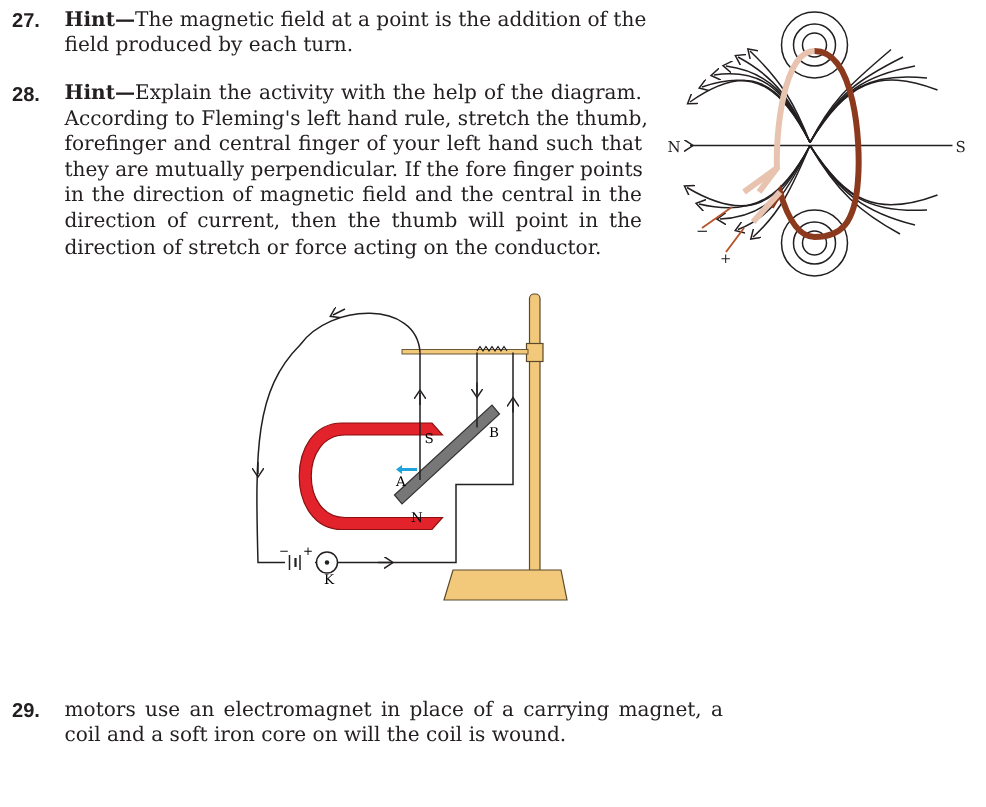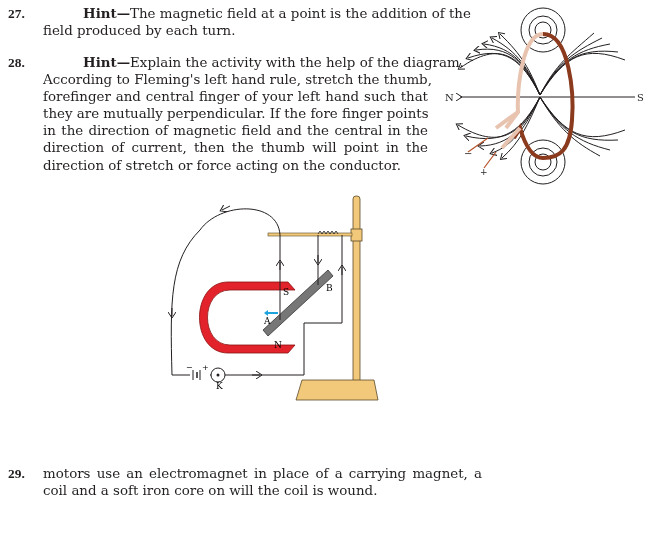--- a/index.html
+++ b/index.html
@@ -1,23 +1,23 @@
 <!DOCTYPE html>
 <html><head>
 <meta charset="utf-8">
 <style>
   html, body { margin:0; padding:0; background:#ffffff; }
   body { width:657px; height:538px; position:relative; overflow:hidden;
          font-family:"DejaVu Serif","Liberation Serif",serif; color:#231f20; }
   .item { position:absolute; left:0; font-size:13.4px; line-height:17.1px; }
-  .num { position:absolute; left:8px; top:0; font-weight:bold; font-family:Liberation Serif, serif; font-size:13.4px; }
+  .num { position:absolute; left:8px; top:0; font-weight:bold; font-family:Liberation Sans, sans-serif; font-size:13.4px; }
   .body { position:absolute; left:43px; top:0; text-align:justify; }
   .body .line { display:block; white-space:nowrap; text-align-last:justify; }
   .body .line.last { text-align-last:left; }
-  .hint { font-weight:bold;margin-left:40px; }
+  .hint { font-weight:bold; }
   svg { position:absolute; }
 </style>
 </head>
 <body>
 
 <div class="item" style="top:5px;width:430px;">
   <span class="num">27.</span>
   <div class="body" style="width:385px;">
     <span class="line"><span class="hint">Hint—</span><span>The magnetic field at a point is the addition of the</span></span>
     <span class="line last">field produced by each turn.</span>

